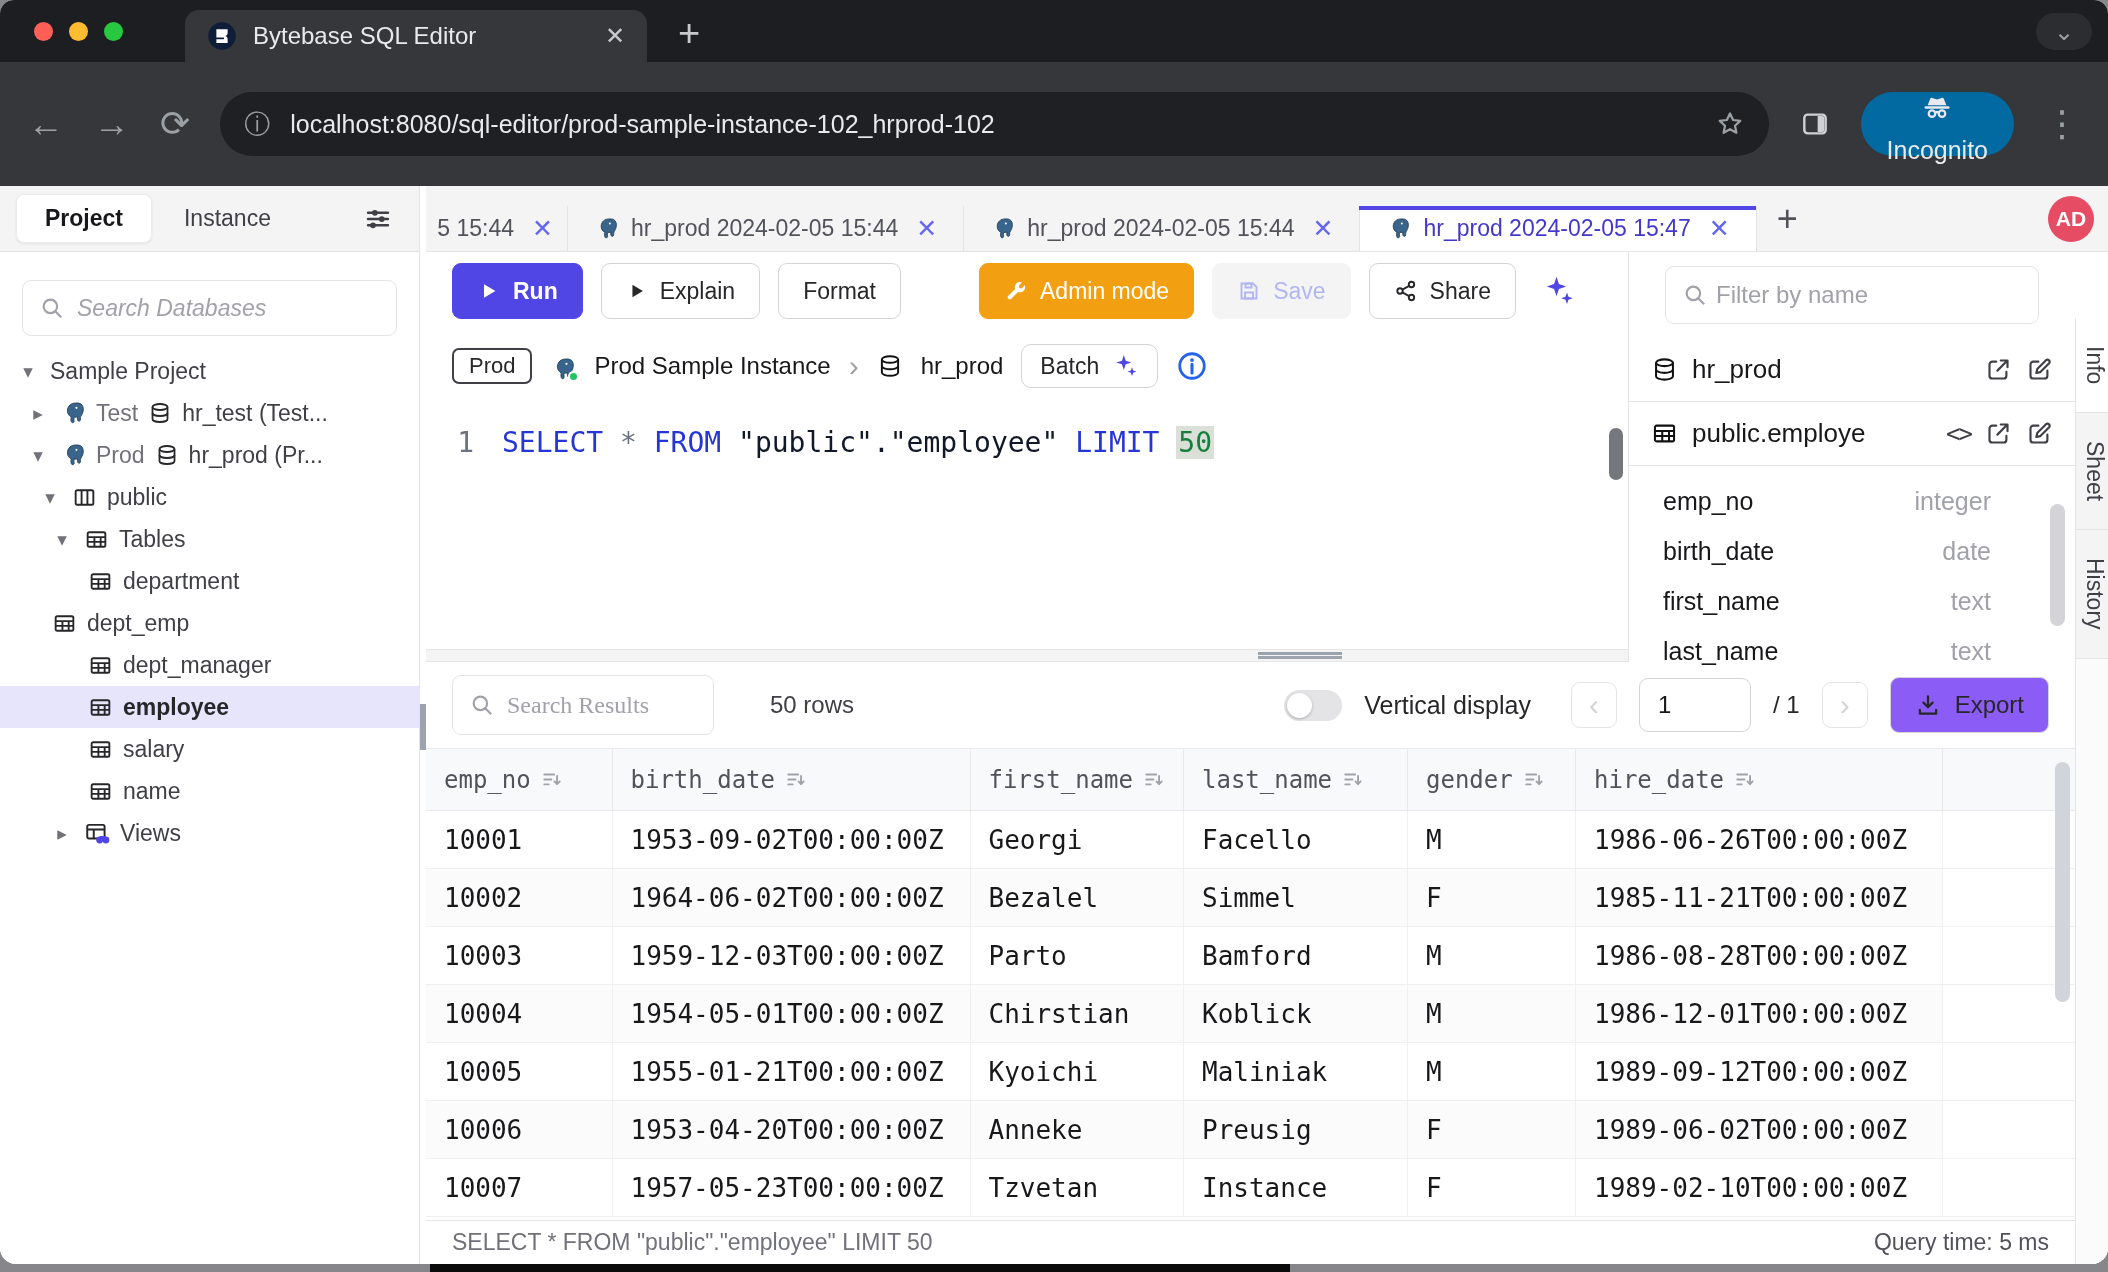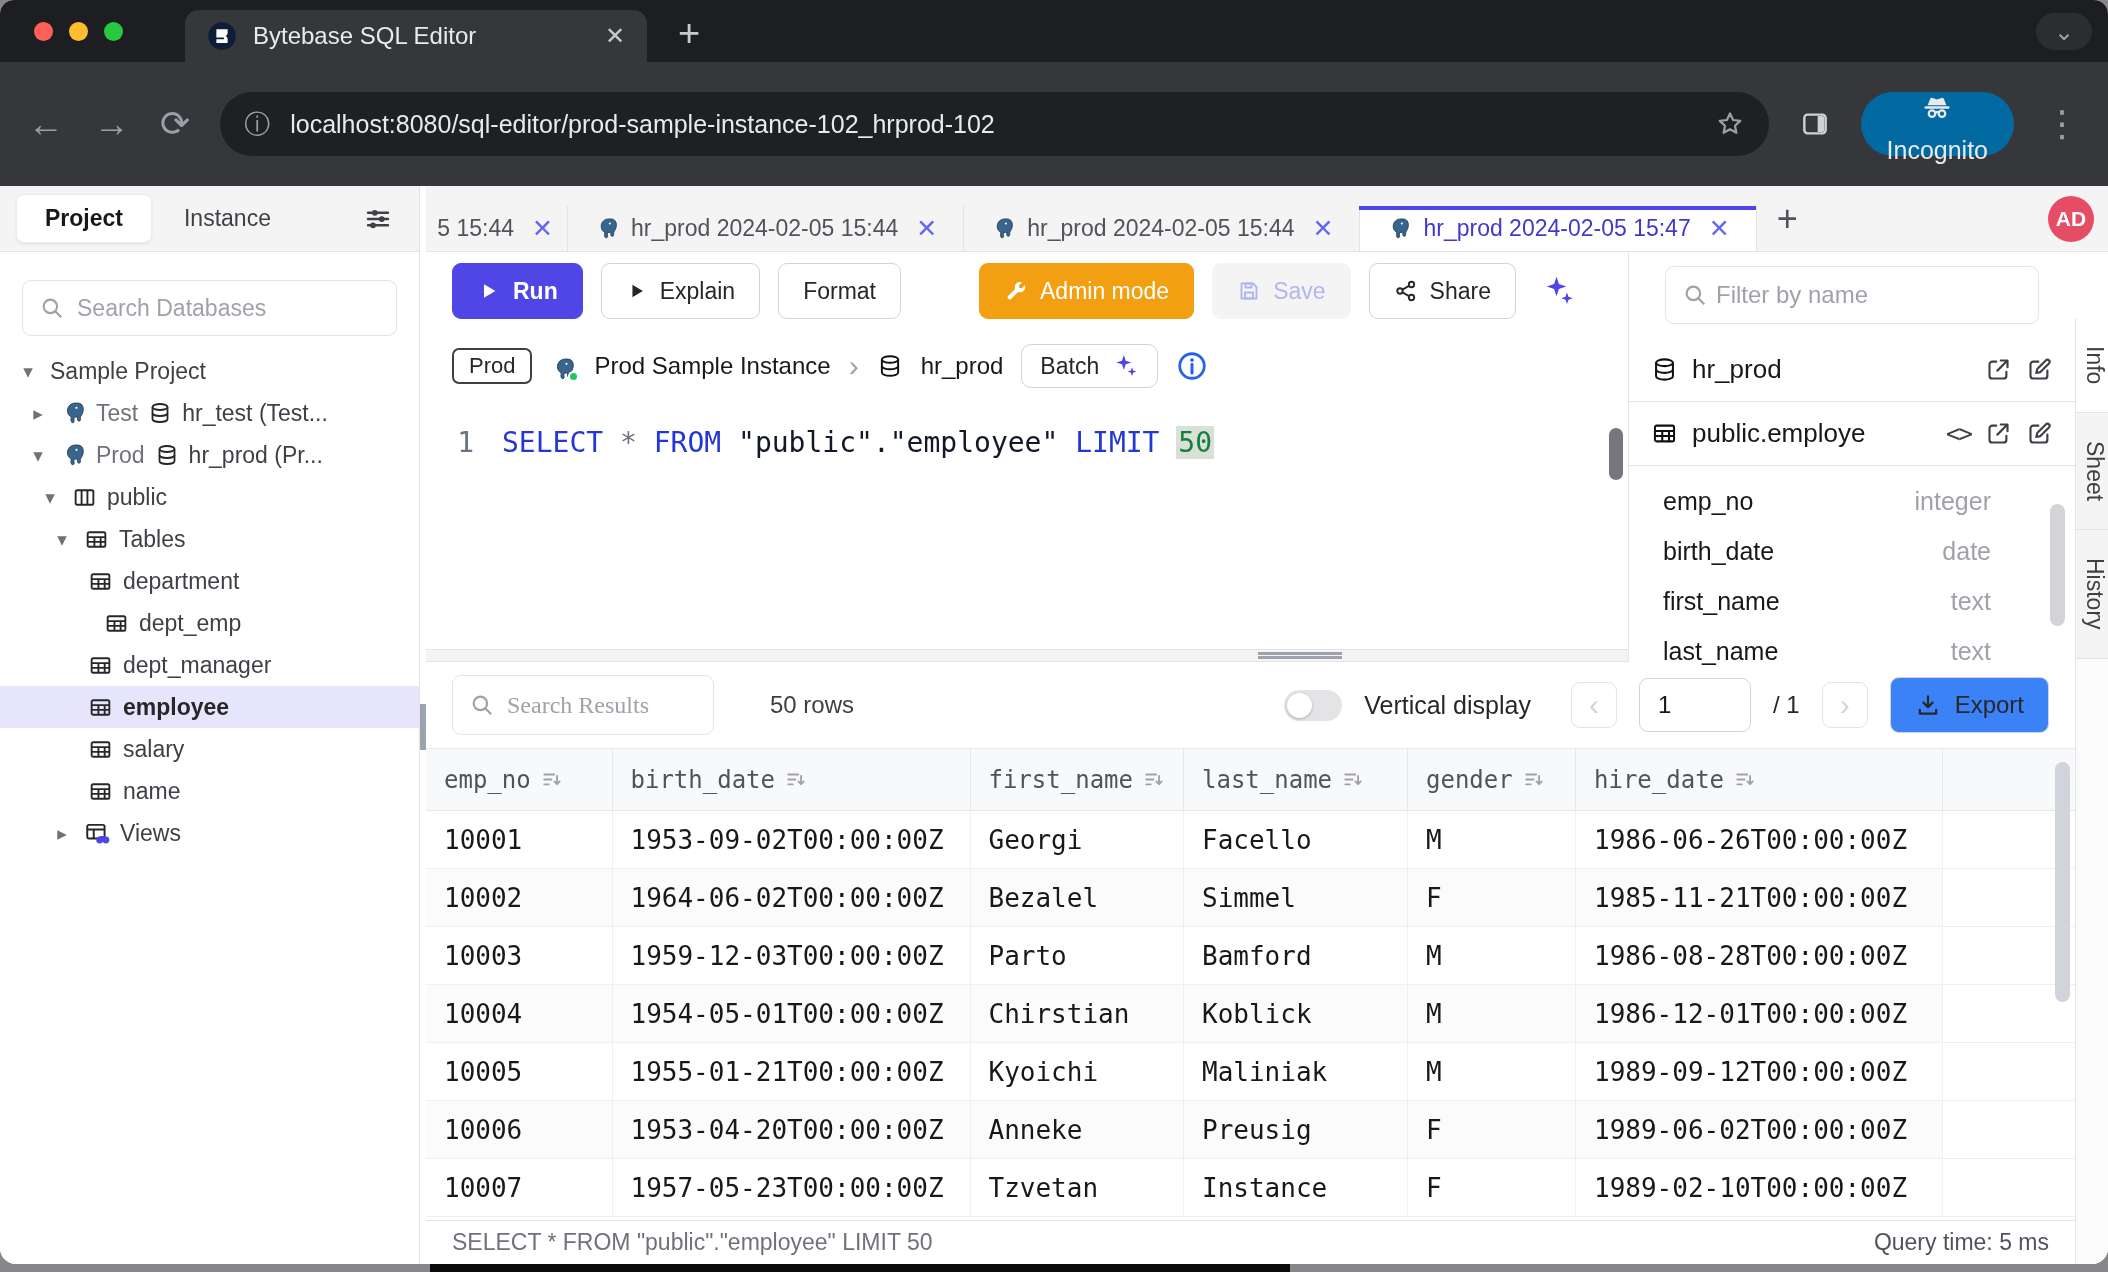--- a/index.html
+++ b/index.html
@@ -35,21 +35,21 @@
   .app { position:absolute; top:186px; left:0; right:0; bottom:0; background:#fff; display:flex; }
 
   
   .sidebar { width:420px; border-right:1px solid #e4e4e7; display:flex; flex-direction:column; }
   .sb-head { height:66px; background:#f4f4f5; border-bottom:1px solid #e4e4e7; display:flex;
              align-items:center; padding:0 16px; gap:4px; }
   .sb-tab { padding:10px 28px; font-size:23px; color:#3f3f46; border-radius:8px; }
   .sb-tab.active { background:#fff; border:1px solid #ececee; box-shadow:0 1px 3px rgba(0,0,0,.08); font-weight:700; color:#18181b; }
   .sb-sliders { margin-left:auto; margin-right:10px; color:#3f3f46; }
   .sb-search { margin:28px 22px 14px; height:56px; border:1px solid #e4e4e7; border-radius:9px;
-               display:flex; align-items:center; gap:12px; padding:0 16px; color:#a1a1aa; font-size:23px; }
+               display:flex; align-items:center; gap:12px; padding:0 16px; color:#a1a1aa; font-size:23px;font-style:italic; }
   .tree { font-size:23px; color:#3f3f46; }
   .trow { height:42px; display:flex; align-items:center; gap:10px; }
   .trow .caret { width:24px; text-align:center; color:#71717a; font-size:19px; }
   .trow .env { color:#71717a; }
   .trow.sel { background:#e7e5fc; color:#27272a;font-weight:bold; }
   .tico { flex:none; color:#27272a; }
 
   .vsplit { width:6px; background:#fff; position:relative; }
   .vhandle { position:absolute; top:518px; left:0; width:6px; height:46px;
              border-left:3px solid #9ca3af; border-right:3px solid #9ca3af; }
@@ -129,21 +129,21 @@
   .rspace { flex:1; }
   .toggle { width:58px; height:31px; border-radius:16px; background:#e4e4e7; position:relative; }
   .knob { position:absolute; left:3px; top:3px; width:25px; height:25px; border-radius:50%; background:#fff;
           box-shadow:0 1px 3px rgba(0,0,0,.25); }
   .tlabel2 { font-size:25px; color:#27272a; margin-right:18px; }
   .pagbtn { width:46px; height:46px; border:1px solid #e4e4e7; border-radius:9px; background:#fff;
             color:#d4d4d8; font-size:30px; display:flex; align-items:center; justify-content:center; }
   .pageinput { width:112px; height:54px; border:1px solid #d4d4d8; border-radius:9px; font-size:24px;
                padding-left:18px; color:#18181b; font-family:"Liberation Sans",sans-serif; }
   .pagetotal { font-size:24px; color:#27272a; }
-  .export { height:56px; border:1px solid #d4d4d8; border-radius:9px; background:#3b82f6; display:flex;
+  .export { height:56px; border:1px solid #d4d4d8; border-radius:9px; background:#8b5cf6; display:flex;
             align-items:center; gap:14px; padding:0 24px; font-size:24px; color:#27272a; }
 
   .rtablewrap { flex:1; overflow:hidden; position:relative; }
   table.rt { border-collapse:collapse; width:100%; font-family:"DejaVu Sans Mono", monospace; }
   .rt th { height:62px; background:#f8f9fb; border:1px solid #e8e8ea; font-weight:normal; text-align:left;
            padding:0 18px; color:#52525b; font-size:24px; white-space:nowrap; }
   .rt th:first-child, .rt td:first-child { border-left:none; }
   .rt th.filler, .rt td.filler { border-right:none; }
   .rt th .sort-ic { margin-left:10px; vertical-align:-3px; }
   .rt td { height:58px; padding:0 18px; border:1px solid #f0f0f2; color:#18181b; font-size:26px; white-space:nowrap; }
@@ -383,21 +383,21 @@
               <use href="#i-table"></use>
             </svg>
           <span>Tables</span>
         </div>
         <div class="trow" style="padding-left:88px">
           <svg class="ic tico" width="25" height="25">
               <use href="#i-table"></use>
             </svg>
           <span>department</span>
         </div>
-        <div class="trow" style="padding-left:104px">
+        <div class="trow" style="padding-left:52px">
           <svg class="ic tico" width="25" height="25">
               <use href="#i-table"></use>
             </svg>
           <span>dept_emp</span>
         </div>
         <div class="trow" style="padding-left:88px">
           <svg class="ic tico" width="25" height="25">
               <use href="#i-table"></use>
             </svg>
           <span>dept_manager</span>

